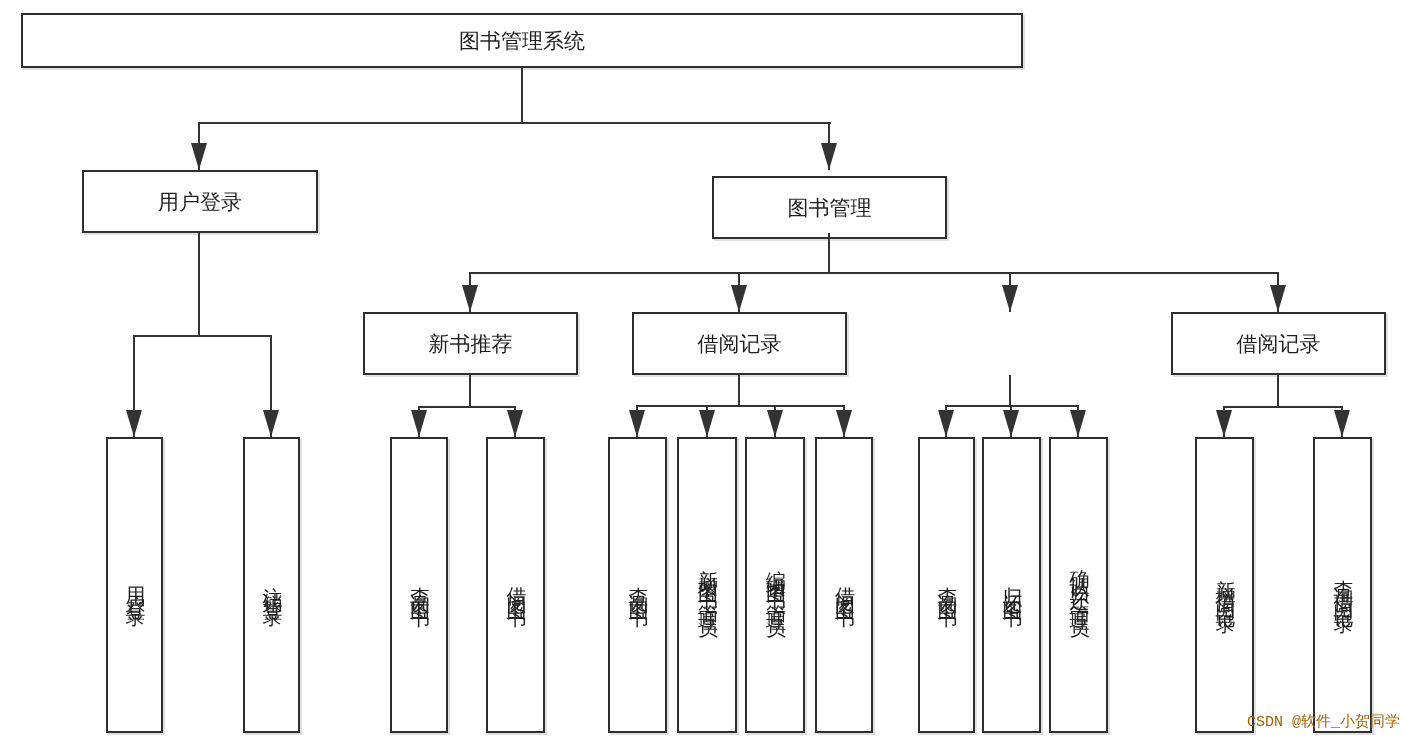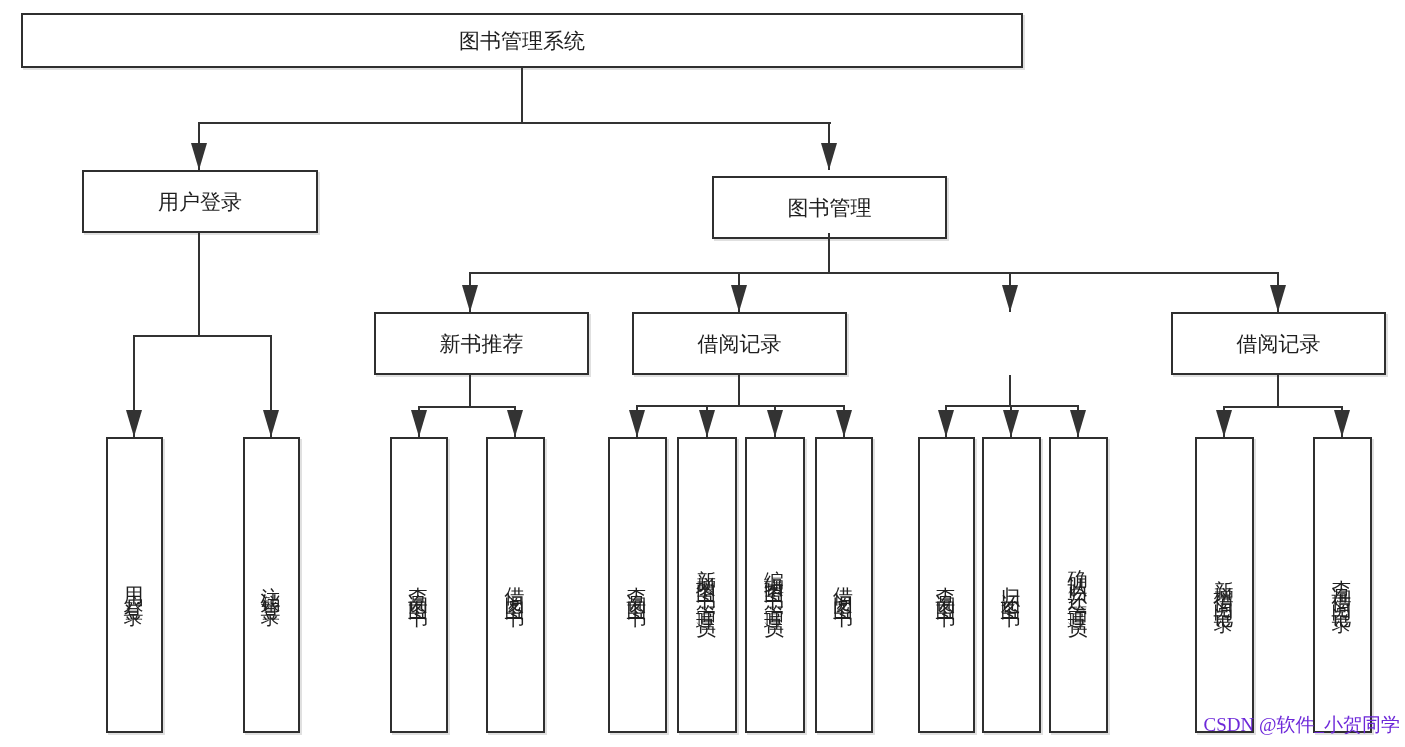--- a/index.html
+++ b/index.html
@@ -1,36 +1,36 @@
 <!DOCTYPE html>
 <html><head>
 <meta charset="utf-8">
 <style>
   html,body{margin:0;padding:0;background:#fff;}
   #canvas{
     position:relative;width:1405px;height:747px;background:#ffffff;
-    font-family:Liberation Serif, serif;overflow:hidden;
+    font-family:Liberation Mono, monospace;overflow:hidden;
   }
   .box{
     position:absolute;box-sizing:border-box;border:2px solid #2f2f2f;background:#fff;
     display:flex;align-items:center;justify-content:center;
     color:#1f1f1f;font-size:21px;box-shadow:2px 2px 0 rgba(0,0,0,0.12);
   }
   .vbox{
     writing-mode:vertical-rl;letter-spacing:7px;font-size:20px;
   }
   .vl{position:absolute;width:2px;background:#333;}
   .hl{position:absolute;height:2px;background:#333;}
   .ar{
     position:absolute;width:0;height:0;
     border-left:8px solid transparent;border-right:8px solid transparent;
     border-top:27px solid #333;
   }
   .watermark{
-    position:absolute;right:5px;top:712px;font-size:19px;color:#6d28d9;z-index:5;
+    position:absolute;right:5px;top:712px;font-size:15px;color:#a16207;z-index:5;
   }
 </style>
 </head>
 <body>
 
 <div id="canvas">
 
   <div class="box" style="left:21px;top:13px;width:1002px;height:55px;">图书管理系统</div>
 
   <div class="vl" style="left:521px;top:68px;height:54px;"></div>
@@ -54,21 +54,21 @@
   <div class="hl" style="left:469px;top:272px;width:810px;"></div>
   <div class="vl" style="left:469px;top:272px;height:40px;"></div>
   <div class="ar" style="left:462px;top:285px;"></div>
   <div class="vl" style="left:738px;top:272px;height:40px;"></div>
   <div class="ar" style="left:731px;top:285px;"></div>
   <div class="vl" style="left:1009px;top:272px;height:40px;"></div>
   <div class="ar" style="left:1002px;top:285px;"></div>
   <div class="vl" style="left:1277px;top:272px;height:40px;"></div>
   <div class="ar" style="left:1270px;top:285px;"></div>
 
-  <div class="box" style="left:374px;top:312px;width:215px;height:63px;">新书推荐</div>
+  <div class="box" style="left:363px;top:312px;width:215px;height:63px;">新书推荐</div>
   <div class="box" style="left:632px;top:312px;width:215px;height:63px;">借阅记录</div>
   <div class="box" style="left:1171px;top:312px;width:215px;height:63px;">借阅记录</div>
 
   <div class="vl" style="left:469px;top:375px;height:32px;"></div>
   <div class="hl" style="left:418px;top:406px;width:98px;"></div>
   <div class="vl" style="left:418px;top:406px;height:31px;"></div>
   <div class="ar" style="left:411px;top:410px;"></div>
   <div class="vl" style="left:514px;top:406px;height:31px;"></div>
   <div class="ar" style="left:507px;top:410px;"></div>
 

